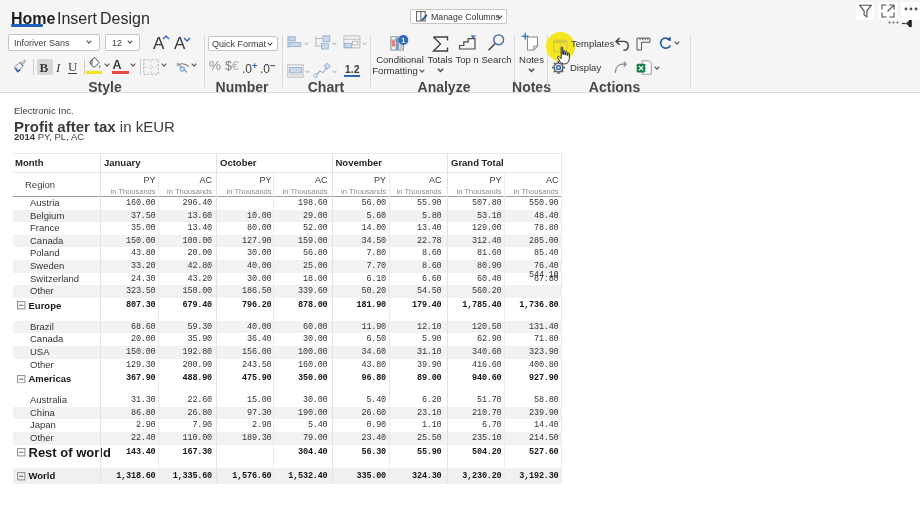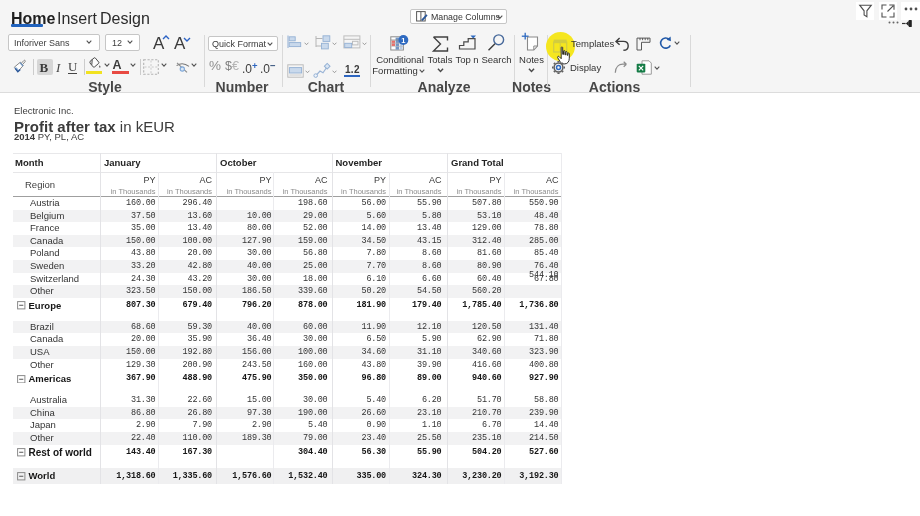--- a/index.html
+++ b/index.html
@@ -331,21 +331,21 @@
 <div class="num-cell" style="left:371.5px;top:222.2px;line-height:12.6px;color:#343434">13.40</div>
 <div class="num-cell" style="left:431.5px;top:222.2px;line-height:12.6px;color:#343434">129.00</div>
 <div class="num-cell" style="left:488.5px;top:222.2px;line-height:12.6px;color:#343434">78.80</div>
 <div class="stripe" style="top:234.8px;height:12.6px"></div>
 <div class="ab" style="left:30px;top:234.8px;line-height:12.6px;font-size:9.5px;color:#343434">Canada</div>
 <div class="num-cell" style="left:85.5px;top:234.8px;line-height:12.6px;color:#343434">150.00</div>
 <div class="num-cell" style="left:142px;top:234.8px;line-height:12.6px;color:#343434">100.00</div>
 <div class="num-cell" style="left:201.5px;top:234.8px;line-height:12.6px;color:#343434">127.90</div>
 <div class="num-cell" style="left:257.5px;top:234.8px;line-height:12.6px;color:#343434">159.00</div>
 <div class="num-cell" style="left:316px;top:234.8px;line-height:12.6px;color:#343434">34.50</div>
-<div class="num-cell" style="left:371.5px;top:234.8px;line-height:12.6px;color:#343434">43.15</div>
+<div class="num-cell" style="left:371.5px;top:234.8px;line-height:12.6px;color:#343434">22.78</div>
 <div class="num-cell" style="left:431.5px;top:234.8px;line-height:12.6px;color:#343434">312.40</div>
 <div class="num-cell" style="left:488.5px;top:234.8px;line-height:12.6px;color:#343434">285.00</div>
 <div class="ab" style="left:30px;top:247.4px;line-height:12.6px;font-size:9.5px;color:#343434">Poland</div>
 <div class="num-cell" style="left:85.5px;top:247.4px;line-height:12.6px;color:#343434">43.80</div>
 <div class="num-cell" style="left:142px;top:247.4px;line-height:12.6px;color:#343434">20.00</div>
 <div class="num-cell" style="left:201.5px;top:247.4px;line-height:12.6px;color:#343434">30.00</div>
 <div class="num-cell" style="left:257.5px;top:247.4px;line-height:12.6px;color:#343434">56.80</div>
 <div class="num-cell" style="left:316px;top:247.4px;line-height:12.6px;color:#343434">7.80</div>
 <div class="num-cell" style="left:371.5px;top:247.4px;line-height:12.6px;color:#343434">8.60</div>
 <div class="num-cell" style="left:431.5px;top:247.4px;line-height:12.6px;color:#343434">81.60</div>
@@ -478,21 +478,21 @@
 <div class="num-cell" style="left:201.5px;top:432.0px;line-height:12.6px;color:#343434">189.30</div>
 <div class="num-cell" style="left:257.5px;top:432.0px;line-height:12.6px;color:#343434">79.00</div>
 <div class="num-cell" style="left:316px;top:432.0px;line-height:12.6px;color:#343434">23.40</div>
 <div class="num-cell" style="left:371.5px;top:432.0px;line-height:12.6px;color:#343434">25.50</div>
 <div class="num-cell" style="left:431.5px;top:432.0px;line-height:12.6px;color:#343434">235.10</div>
 <div class="num-cell" style="left:488.5px;top:432.0px;line-height:12.6px;color:#343434">214.50</div>
 <svg class="ab" style="left:17px;top:448.2px" width="8.5" height="8.5" viewBox="0 0 8.5 8.5">
     <rect x="0.6" y="0.6" width="7.3" height="7.3" fill="none" stroke="#8a8a8a" stroke-width="1"></rect>
     <line x1="2.2" y1="4.25" x2="6.3" y2="4.25" stroke="#555" stroke-width="1"></line>
   </svg>
-<div class="ab" style="left:28.5px;top:444.6px;line-height:15.6px;font-weight:bold;font-size:10px;color:#161616">Rest of world</div>
+<div class="ab" style="left:28.5px;top:444.6px;line-height:15.6px;font-weight:bold;font-size:13px;color:#161616">Rest of world</div>
 <div class="num-cell" style="left:85.5px;top:444.6px;line-height:15.6px;font-weight:bold;color:#161616">143.40</div>
 <div class="num-cell" style="left:142px;top:444.6px;line-height:15.6px;font-weight:bold;color:#161616">167.30</div>
 <div class="num-cell" style="left:201.5px;top:465px;line-height:15.6px;font-weight:bold;color:#161616">304.50</div>
 <div class="num-cell" style="left:257.5px;top:444.6px;line-height:15.6px;font-weight:bold;color:#161616">304.40</div>
 <div class="num-cell" style="left:316px;top:444.6px;line-height:15.6px;font-weight:bold;color:#161616">56.30</div>
 <div class="num-cell" style="left:371.5px;top:444.6px;line-height:15.6px;font-weight:bold;color:#161616">55.90</div>
 <div class="num-cell" style="left:431.5px;top:444.6px;line-height:15.6px;font-weight:bold;color:#161616">504.20</div>
 <div class="num-cell" style="left:488.5px;top:444.6px;line-height:15.6px;font-weight:bold;color:#161616">527.60</div>
 <div class="stripe" style="top:468.2px;height:16.1px;background:#f0f0f1"></div>
 <svg class="ab" style="left:17px;top:472.1px" width="8.5" height="8.5" viewBox="0 0 8.5 8.5">

